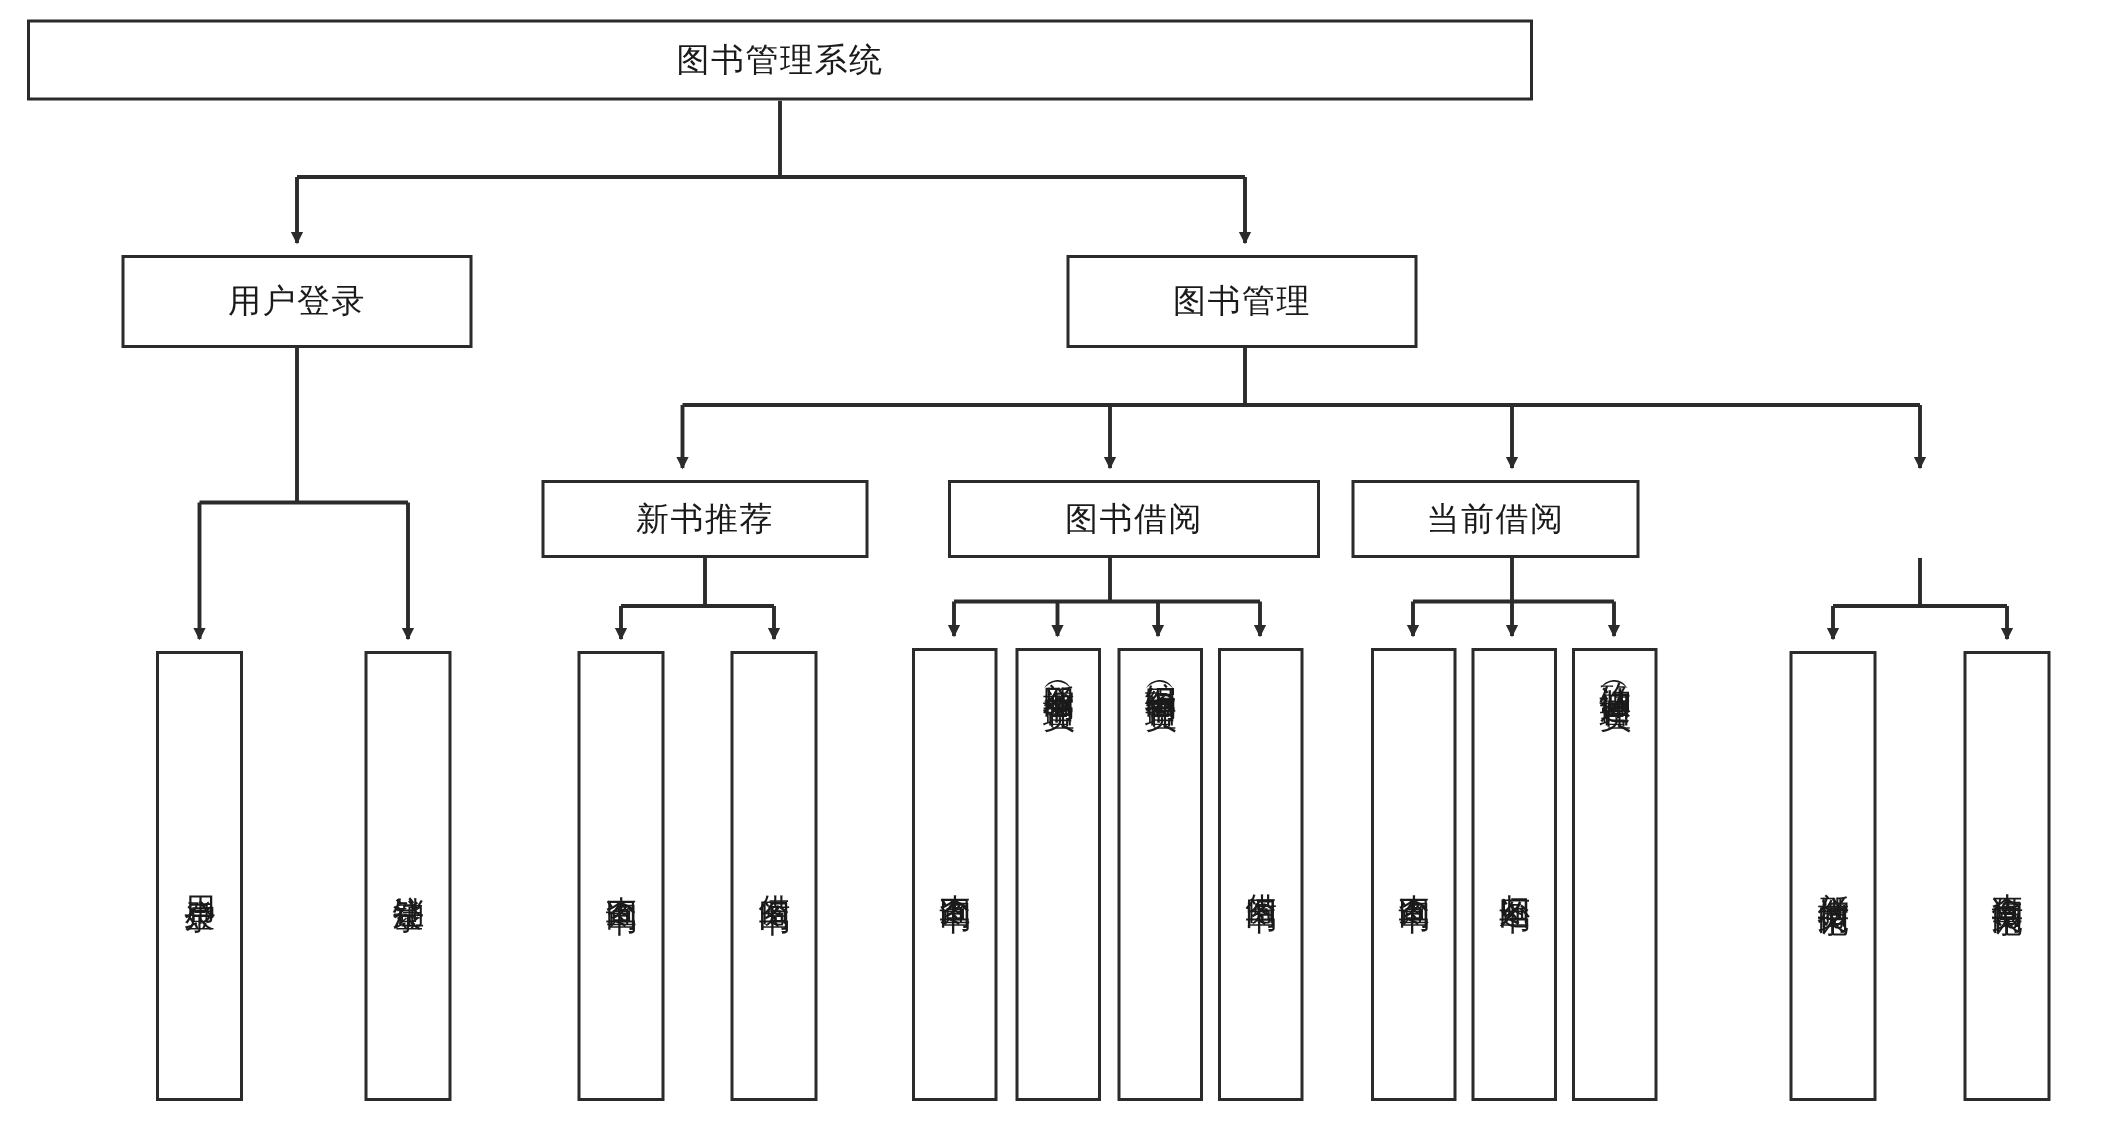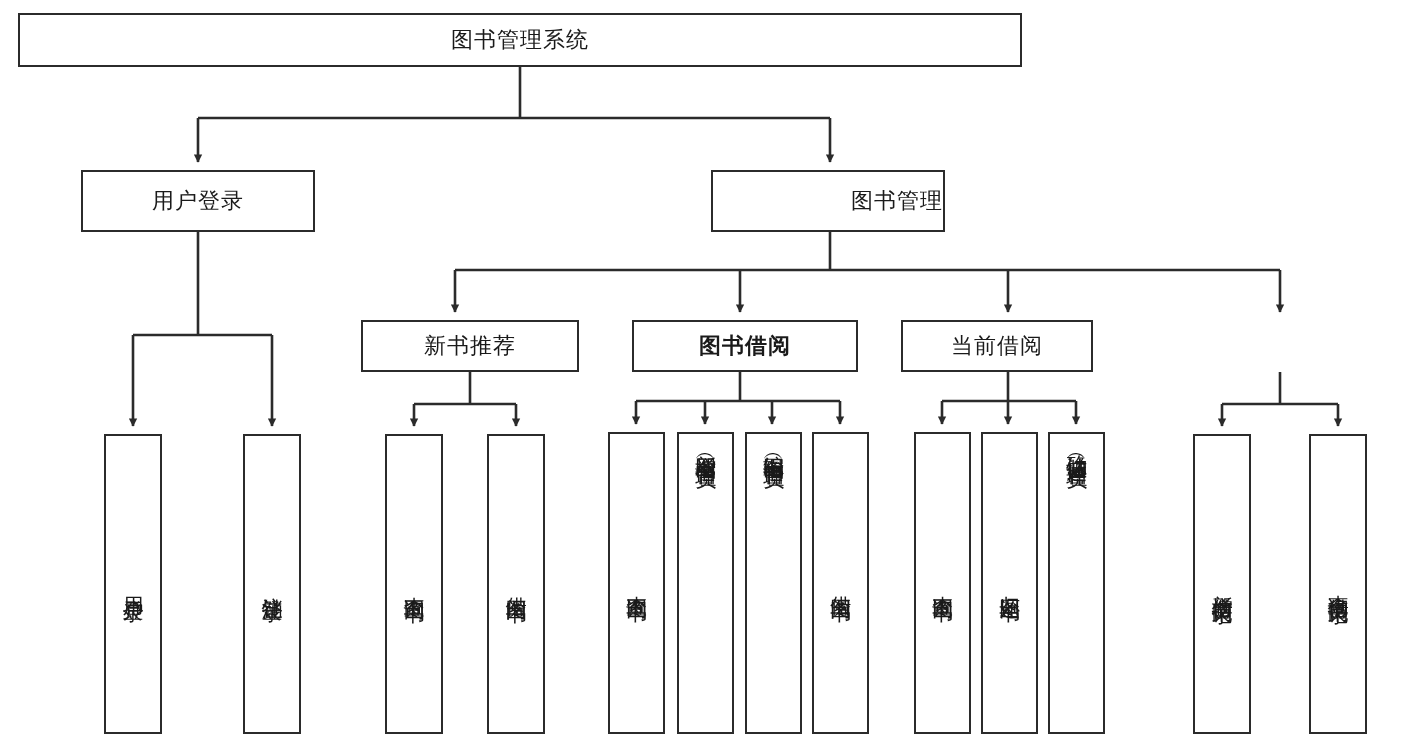--- a/index.html
+++ b/index.html
@@ -125,28 +125,28 @@
     </g>
   </svg>
 
   <div class="node horiz" style="left:18px; top:13px; width:1004px; height:54px;">
     <span class="label">图书管理系统</span>
   </div>
 
   <div class="node horiz" style="left:81px; top:170px; width:234px; height:62px;">
     <span class="label">用户登录</span>
   </div>
-  <div class="node horiz" style="left:711px; top:170px; width:234px; height:62px;justify-content:flex-end;">
+  <div class="node horiz" style="left:711px; top:170px; width:234px; height:62px;">
     <span class="label">图书管理</span>
   </div>
 
   <div class="node horiz" style="left:361px; top:320px; width:218px; height:52px;">
     <span class="label">新书推荐</span>
   </div>
-  <div class="node horiz" style="left:632px; top:320px; width:226px; height:52px;font-weight:bold;">
+  <div class="node horiz" style="left:632px; top:320px; width:248px; height:52px;">
     <span class="label">图书借阅</span>
   </div>
   <div class="node horiz" style="left:901px; top:320px; width:192px; height:52px;">
     <span class="label">当前借阅</span>
   </div>
 
   <div class="node vert" style="left:104px; top:434px; width:58px; height:300px;">
     <span class="label">用户登录</span>
   </div>
   <div class="node vert" style="left:243px; top:434px; width:58px; height:300px;">

